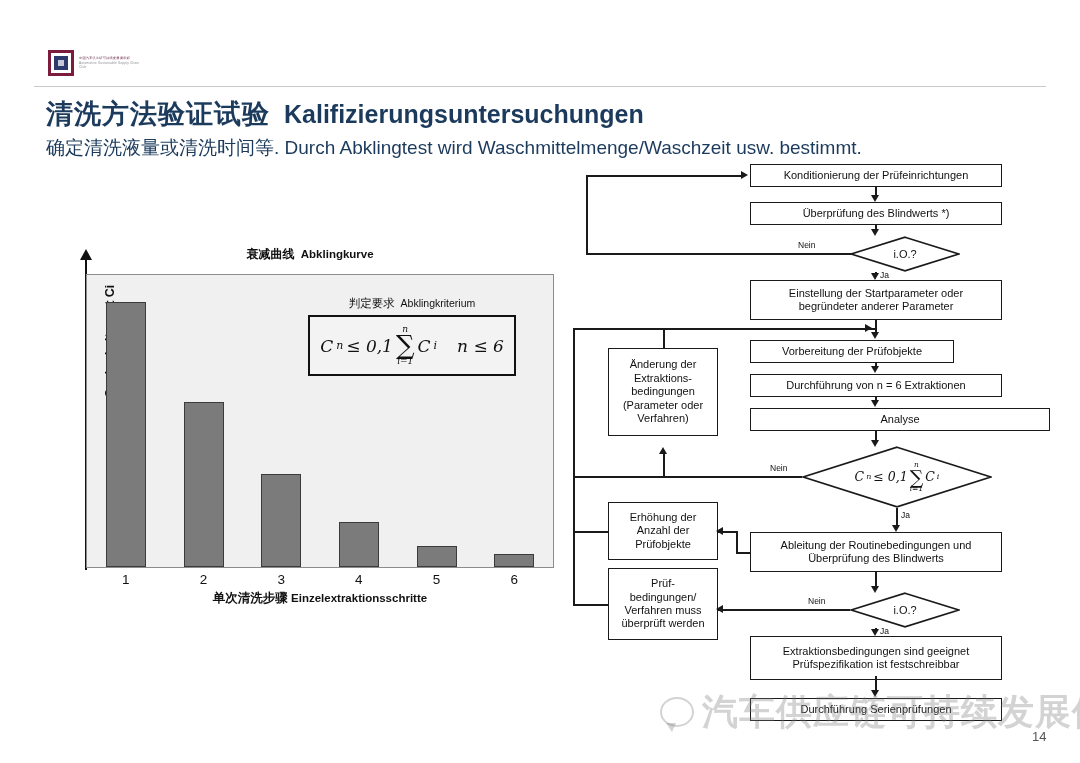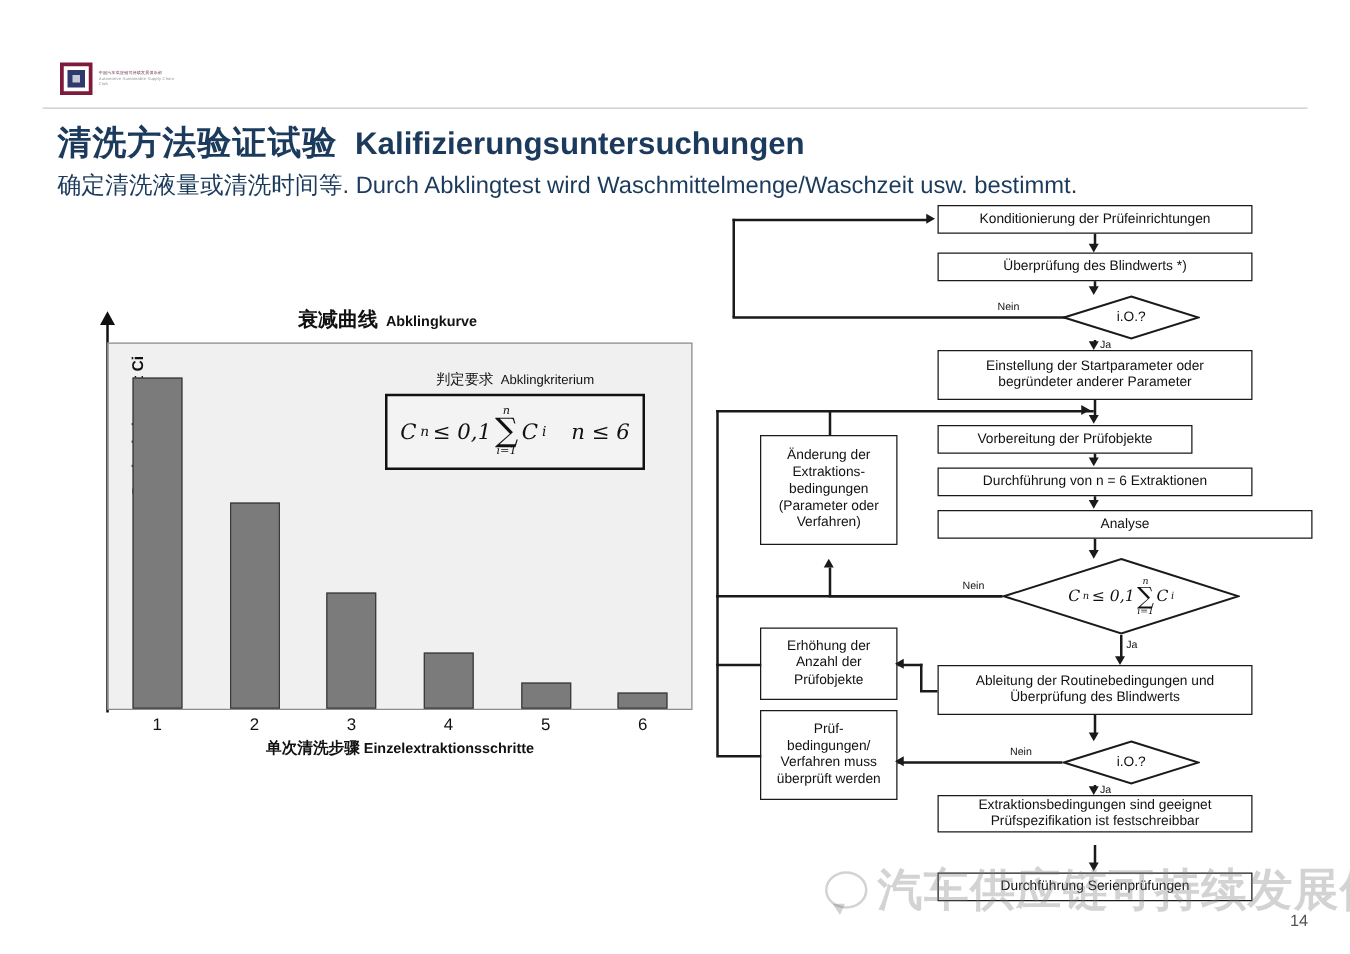--- a/index.html
+++ b/index.html
@@ -25,21 +25,21 @@
   .hdr-rule{position:absolute;left:34px;top:86px;width:1012px;height:1px;background:#c9c9c9;}
 
   .title-row{position:absolute;left:46px;top:96px;white-space:nowrap;}
   .t-cn{font-size:27px;font-weight:bold;color:#1b3a5c;letter-spacing:1px;}
   .t-de{font-size:25px;font-weight:bold;color:#1b3a5c;margin-left:14px;}
   .subtitle{position:absolute;left:46px;top:135px;white-space:nowrap;font-size:19px;color:#1b3a5c;}
 
   
   #chart{position:absolute;left:62px;top:246px;width:496px;height:370px;}
   .chart-title{position:absolute;left:0;top:0;width:496px;text-align:center;font-size:11.5px;font-weight:bold;color:#111;}
-  .chart-title .cn{font-size:16px;}
+  .chart-title .cn{font-size:12px;}
   .plot{position:absolute;left:24px;top:28px;width:468px;height:294px;background:#f0f0f0;border:1px solid #8c8c8c;box-sizing:border-box;}
   .yaxis{position:absolute;left:23px;top:12px;width:2px;height:312px;background:#111;}
   .yaxis:after{content:"";position:absolute;left:-5px;top:-9px;border-left:6px solid transparent;border-right:6px solid transparent;border-bottom:11px solid #111;}
   .ylabel{position:absolute;left:-37px;top:88px;width:170px;transform:rotate(-90deg);transform-origin:center;
           text-align:center;font-size:12.5px;font-weight:bold;color:#111;white-space:nowrap;}
   .bars{position:absolute;left:25px;top:29px;width:466px;height:292px;display:flex;align-items:flex-end;}
   .bar-slot{flex:1 1 0;height:100%;display:flex;align-items:flex-end;justify-content:center;}
   .bar{width:40px;background:#7b7b7b;border:1px solid #3b3b3b;box-sizing:border-box;}
   .xticks{position:absolute;left:25px;top:326px;width:466px;display:flex;}
   .xtick{flex:1 1 0;text-align:center;font-size:13.5px;color:#111;}
@@ -225,21 +225,21 @@
       <span>Überprüfung des Blindwerts</span>
     </div>
 
     <div class="dia" style="left:290px;top:434px;width:110px;height:36px;">
       <svg class="shape" viewBox="0 0 110 36" preserveAspectRatio="none">
         <polygon points="55,1.2 108.8,18 55,34.8 1.2,18" fill="#fff" stroke="#1a1a1a" stroke-width="1.6"></polygon>
       </svg>
       <div class="txt">i.O.?</div>
     </div>
 
-    <div class="fbox" style="left:190px;top:478px;width:252px;height:30px;flex-direction:column;justify-content:space-between;">
+    <div class="fbox" style="left:190px;top:478px;width:252px;height:44px;flex-direction:column;">
       <span>Extraktionsbedingungen sind geeignet</span>
       <span>Prüfspezifikation ist festschreibbar</span>
     </div>
 
     <div class="fbox" style="left:190px;top:540px;width:252px;height:23px;">Durchführung Serienprüfungen</div>
 
     <div class="fbox" style="left:48px;top:190px;width:110px;height:88px;flex-direction:column;">
       <span>Änderung der</span>
       <span>Extraktions-</span>
       <span>bedingungen</span>

